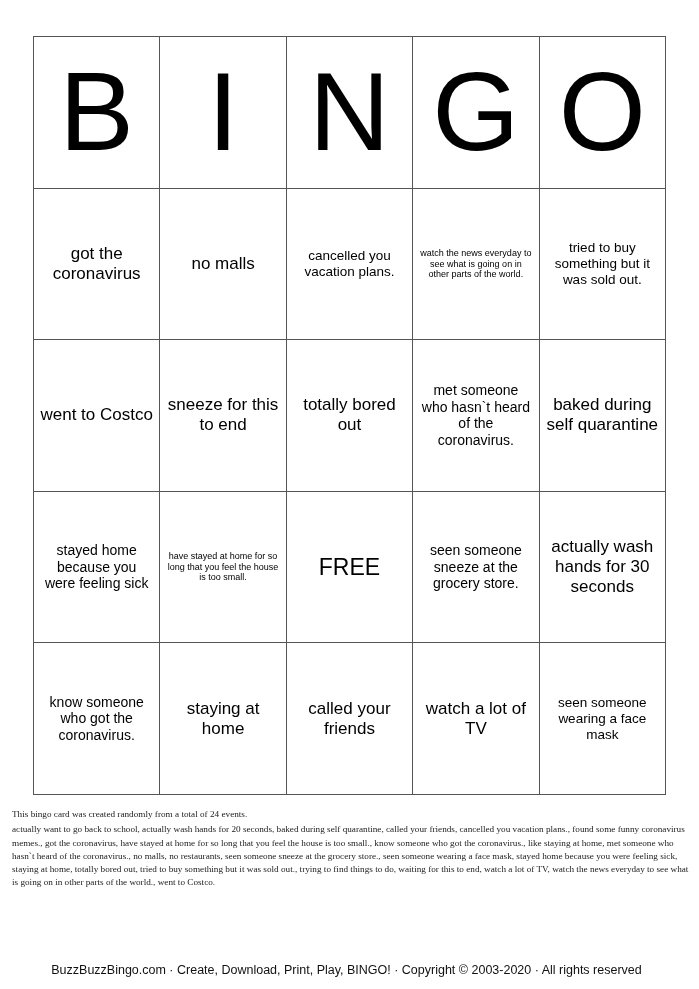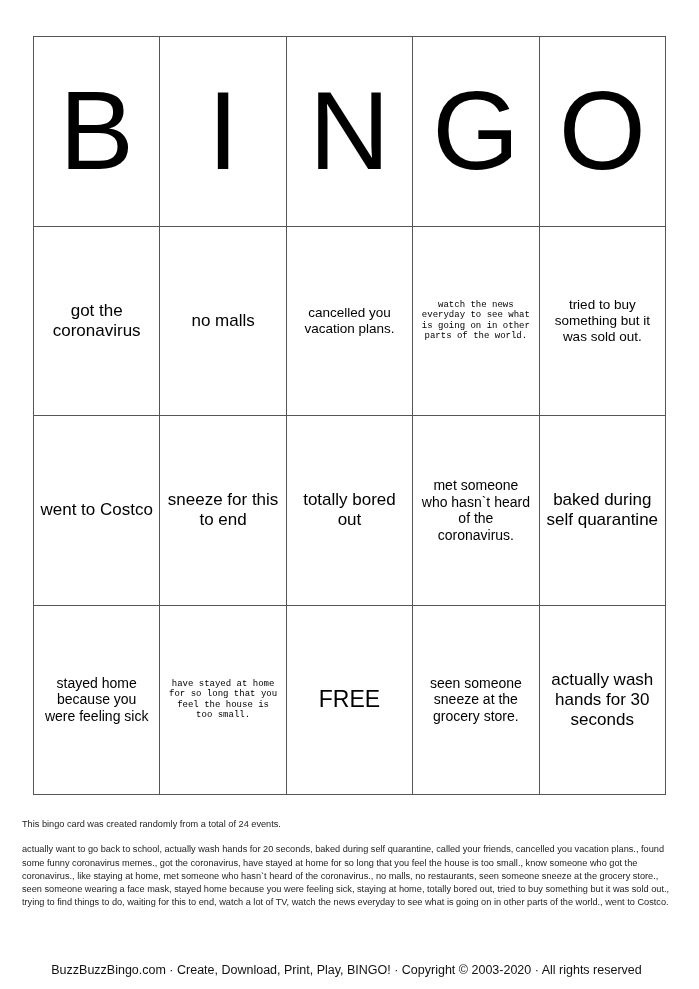--- a/index.html
+++ b/index.html
@@ -39,32 +39,32 @@
       font-size: 112px;
       line-height: 1;
       padding: 0;
     }
     .card td .txt {
       display: inline-block;
     }
     .s-lg { font-size: 17px; }
     .s-md { font-size: 13.5px; }
     .s-sm { font-size: 14px; }
-    .s-xs { font-size: 9px; font-family: Liberation Mono, monospace; }
+    .s-xs { font-size: 9px; }
     .s-free { font-size: 23px; }
     .info {
       position: absolute;
       left: 10px;
       top: 806px;
       width: 682px;
       font-size: 9.2px;
       line-height: 13.3px;
       color: #222;
     }
-    .info p { margin: 12px; }
+    .info p { margin: 2px; font-family: Liberation Serif, serif; }
     .footer {
       position: absolute;
       left: 0;
       top: 963px;
       width: 693px;
       text-align: center;
       font-size: 12.5px;
       color: #111;
     }
   </style>
@@ -94,20 +94,27 @@
     <td class="s-sm"><span class="txt">met someone who hasn`t heard of the coronavirus.</span></td>
     <td class="s-lg"><span class="txt">baked during self quarantine</span></td>
   </tr>
   <tr>
     <td class="s-sm"><span class="txt">stayed home because you were feeling sick</span></td>
     <td class="s-xs"><span class="txt">have stayed at home for so long that you feel the house is too small.</span></td>
     <td class="s-free"><span class="txt">FREE</span></td>
     <td class="s-sm"><span class="txt">seen someone sneeze at the grocery store.</span></td>
     <td class="s-lg"><span class="txt">actually wash hands for 30 seconds</span></td>
   </tr>
+  <tr>
+    <td class="s-sm"><span class="txt">know someone who got the coronavirus.</span></td>
+    <td class="s-lg"><span class="txt">staying at home</span></td>
+    <td class="s-lg"><span class="txt">called your friends</span></td>
+    <td class="s-lg"><span class="txt">watch a lot of TV</span></td>
+    <td class="s-md"><span class="txt">seen someone wearing a face mask</span></td>
+  </tr>
 </tbody>
   </table>
 
 <div class="info">
   <p>This bingo card was created randomly from a total of 24 events.</p>
   <p>actually want to go back to school, actually wash hands for 20 seconds, baked during self quarantine, called your friends, cancelled you vacation plans., found some funny coronavirus memes., got the coronavirus, have stayed at home for so long that you feel the house is too small., know someone who got the coronavirus., like staying at home, met someone who hasn`t heard of the coronavirus., no malls, no restaurants, seen someone sneeze at the grocery store., seen someone wearing a face mask, stayed home because you were feeling sick, staying at home, totally bored out, tried to buy something but it was sold out., trying to find things to do, waiting for this to end, watch a lot of TV, watch the news everyday to see what is going on in other parts of the world., went to Costco.</p>
 </div>
 
 <div class="footer">
   <span>BuzzBuzzBingo.com · Create, Download, Print, Play, BINGO! · Copyright © 2003-2020 · All rights reserved</span>

